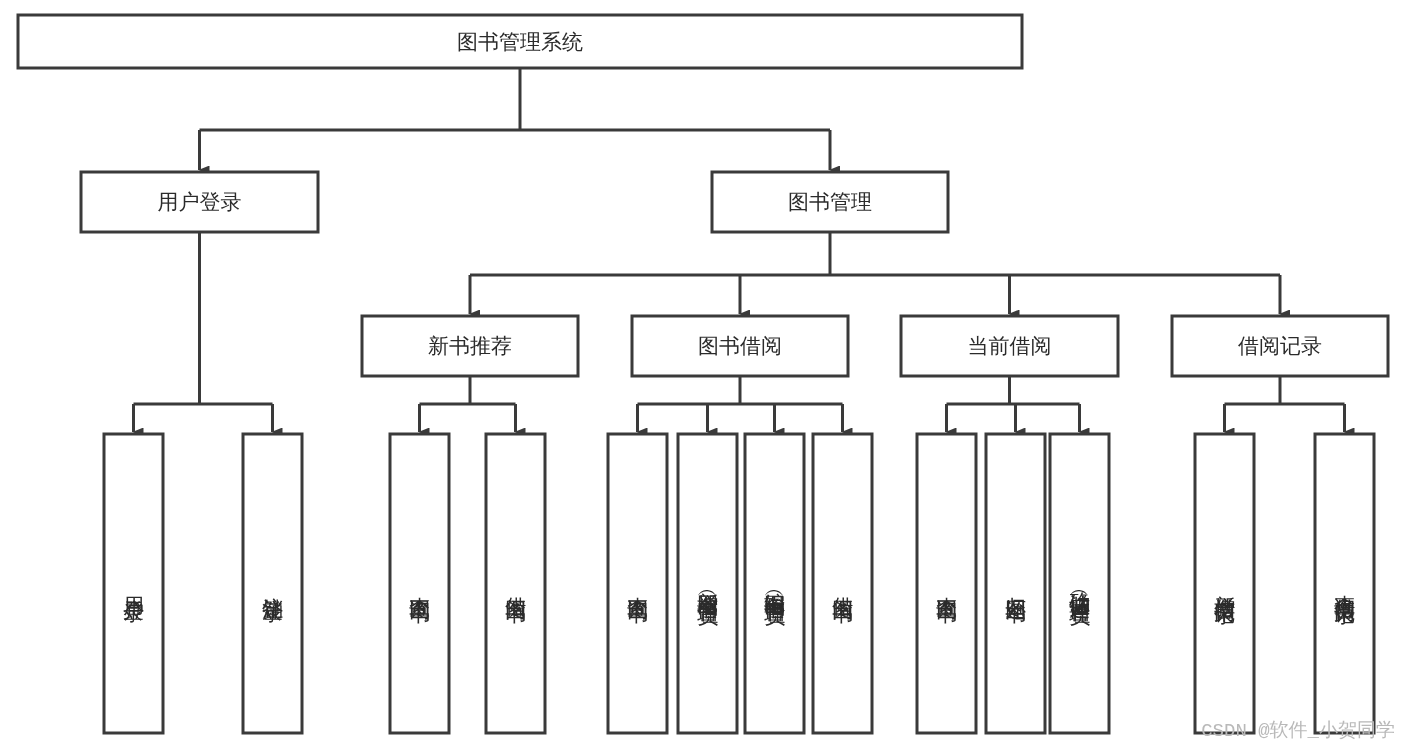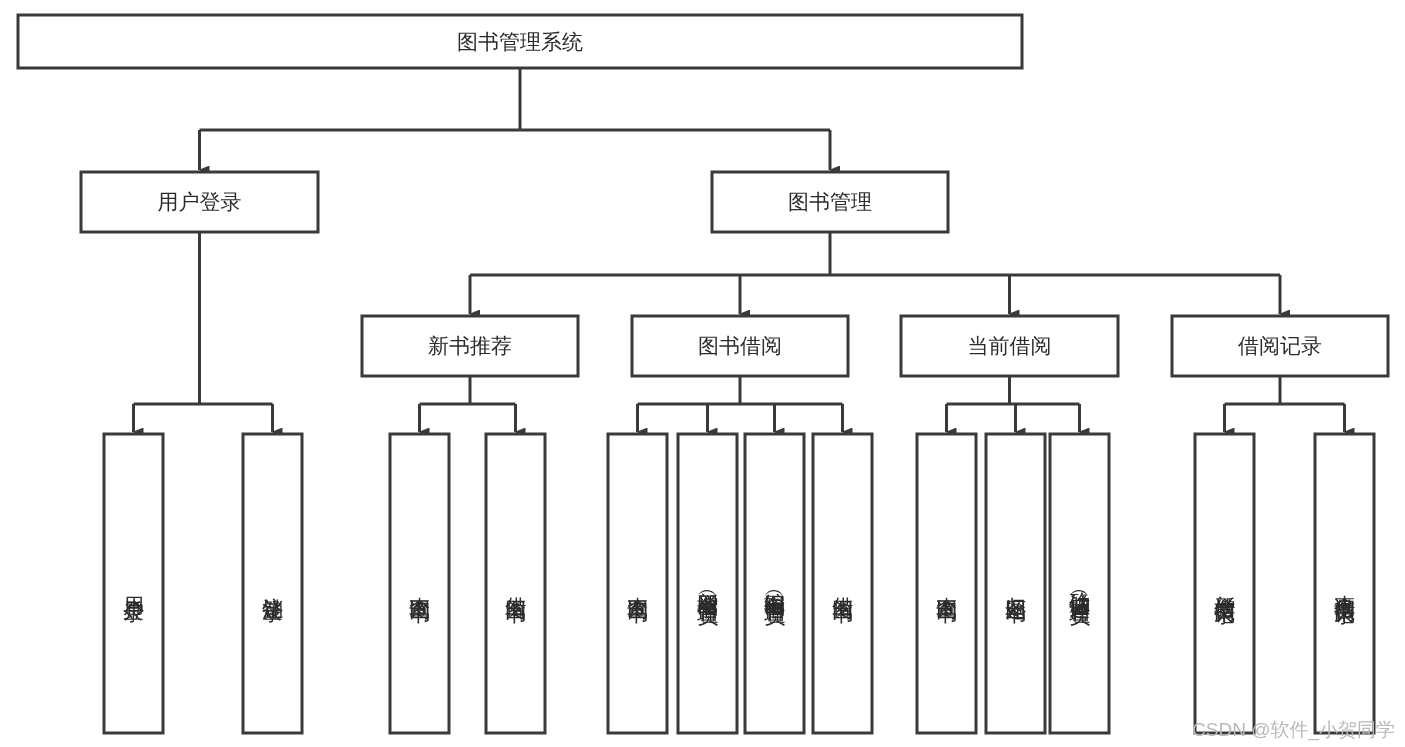--- a/index.html
+++ b/index.html
@@ -57,21 +57,21 @@
     align-items: center;
     justify-content: center;
     text-align: center;
     white-space: nowrap;
     pointer-events: none;
   }
   .watermark {
     position: absolute;
     right: 10px;
     bottom: 4px;
-    font-family: Liberation Sans, sans-serif;
+    font-family: Liberation Mono, monospace;
     font-size: 19px;
     color: #b9b9b9;
     white-space: nowrap;
   }
 </style>
 </head>
 <body>
 
 <div id="diagram-root">
 

